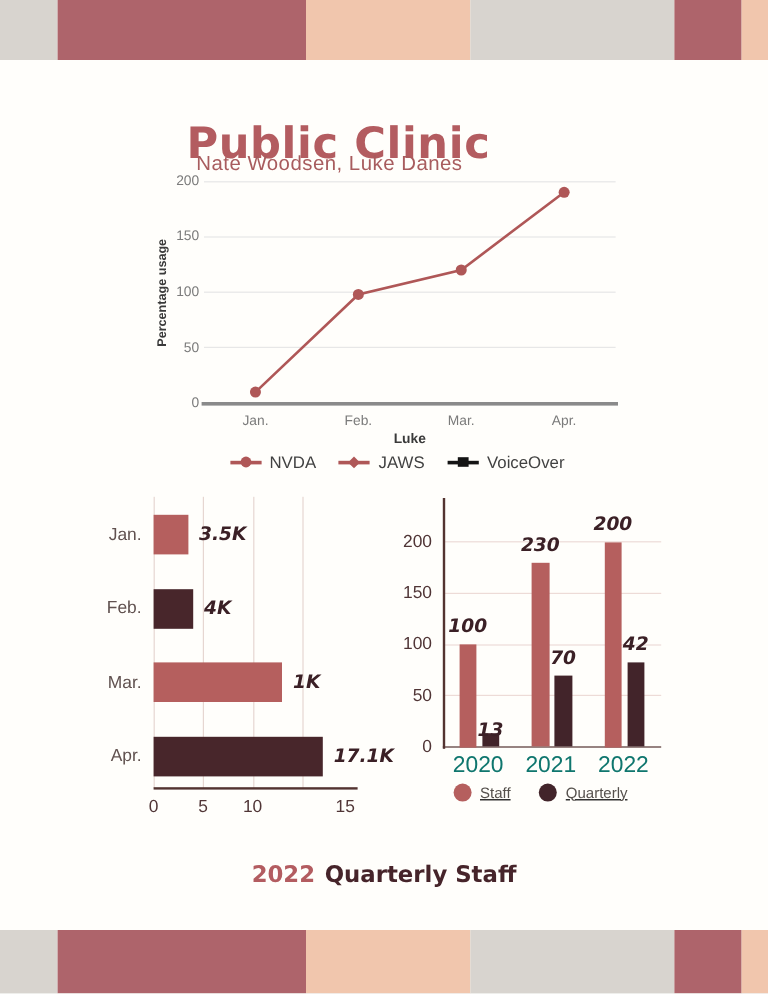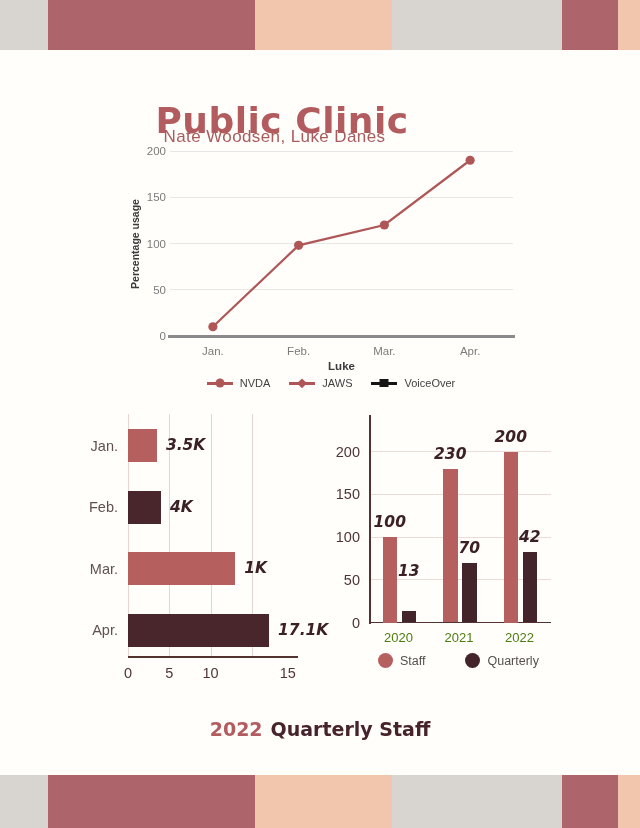--- a/index.html
+++ b/index.html
@@ -36,33 +36,33 @@
   .y-axis-title{transform:translate(-50%,-50%) rotate(-90deg);font-size:10.5px;}
   .bar{position:absolute;}
   .val-label{
     position:absolute;font-family:"DejaVu Sans","Liberation Sans",sans-serif;
     font-weight:800;font-size:15.5px;color:#3b2026;line-height:20px;white-space:nowrap;font-style:italic;
   }
   .val-label.center{transform:translateX(-50%);}
   .cat-label{position:absolute;font-size:14.5px;color:#60514f;line-height:18px;}
   .cat-label.right{text-align:right;}
   .cat-label.center{transform:translateX(-50%);text-align:center;}
-  .cat-label.year{font-size:13px;color:#4d7c0f;text-align:right;}
+  .cat-label.year{font-size:19px;color:#0f766e;text-align:right;}
   
   .line-legend{position:absolute;left:0;top:377px;width:662px;display:flex;justify-content:center;gap:19px;align-items:center;}
   .legend-item{display:flex;align-items:center;gap:7px;}
-  .legend-label{font-size:11px;color:#424242;}
+  .legend-label{font-size:14px;color:#424242;}
   .lg-marker{position:relative;width:26px;height:12px;}
   .lg-track{position:absolute;left:0;right:0;top:5px;height:2.5px;}
   .lg-dot{position:absolute;top:50%;left:50%;transform:translate(-50%,-50%);}
   .lg-dot.circle{width:9px;height:9px;border-radius:50%;}
   .lg-dot.diamond{width:6.5px;height:6.5px;transform:translate(-50%,-50%) rotate(45deg);}
   .lg-dot.square{width:9px;height:8px;}
   
-  .vbar-legend{position:absolute;left:378px;top:653px;display:flex;gap:40px;align-items:flex-start;}
+  .vbar-legend{position:absolute;left:378px;top:653px;display:flex;gap:24px;align-items:flex-start;text-decoration:underline;}
   .vbar-legend .legend-label{font-size:12.5px;color:#55504c;}
   .dot{width:15px;height:15px;border-radius:50%;}
   .footer-title{
     position:absolute;left:0;top:718px;width:640px;display:flex;justify-content:center;gap:8px;
     font-family:"DejaVu Sans","Liberation Sans",sans-serif;font-weight:800;font-size:19px;
   }
   svg{position:absolute;overflow:visible;}
 </style>
 </head>
 <body>
@@ -160,21 +160,21 @@
       <div class="gl-h warm" style="left: 370px; top: 493.75px; width: 181px;"></div>
       <div class="tick warm right" style="left: 316px; top: 485.25px; width: 44px;">150</div>
       <div class="gl-h warm" style="left: 370px; top: 451px; width: 181px;"></div>
       <div class="tick warm right" style="left: 316px; top: 442.5px; width: 44px;">200</div>
       <div class="axisline warm" style="left: 369px; top: 415px; width: 1.5px; height: 208.5px;"></div>
       <div class="axisline warm" style="left: 369px; top: 621.5px; width: 182px; height: 1.5px;"></div>
       <div class="cat-label center year" style="left: 398.5px; top: 629px;">2020</div>
       <div class="bar" style="left: 382.5px; top: 537px; width: 14.5px; height: 85.5px; background: rgb(181, 95, 94);"></div>
       <div class="val-label center" style="left: 389.75px; top: 512px;">100</div>
       <div class="bar" style="left: 401.5px; top: 611.385px; width: 14.5px; height: 11.115px; background: rgb(66, 36, 42);"></div>
-      <div class="val-label center" style="left: 408.75px; top: 561px;">13</div>
+      <div class="val-label center" style="left: 408.75px; top: 598px;">13</div>
       <div class="cat-label center year" style="left: 459px; top: 629px;">2021</div>
       <div class="bar" style="left: 443px; top: 468.6px; width: 14.5px; height: 153.9px; background: rgb(181, 95, 94);"></div>
       <div class="val-label center" style="left: 450.25px; top: 443.6px;">230</div>
       <div class="bar" style="left: 462px; top: 562.65px; width: 14.5px; height: 59.85px; background: rgb(66, 36, 42);"></div>
       <div class="val-label center" style="left: 469.25px; top: 537.65px;">70</div>
       <div class="cat-label center year" style="left: 519.5px; top: 629px;">2022</div>
       <div class="bar" style="left: 503.5px; top: 451.5px; width: 14.5px; height: 171px; background: rgb(181, 95, 94);"></div>
       <div class="val-label center" style="left: 510.75px; top: 426.5px;">200</div>
       <div class="bar" style="left: 522.5px; top: 552.39px; width: 14.5px; height: 70.11px; background: rgb(66, 36, 42);"></div>
       <div class="val-label center" style="left: 529.75px; top: 527.39px;">42</div>

